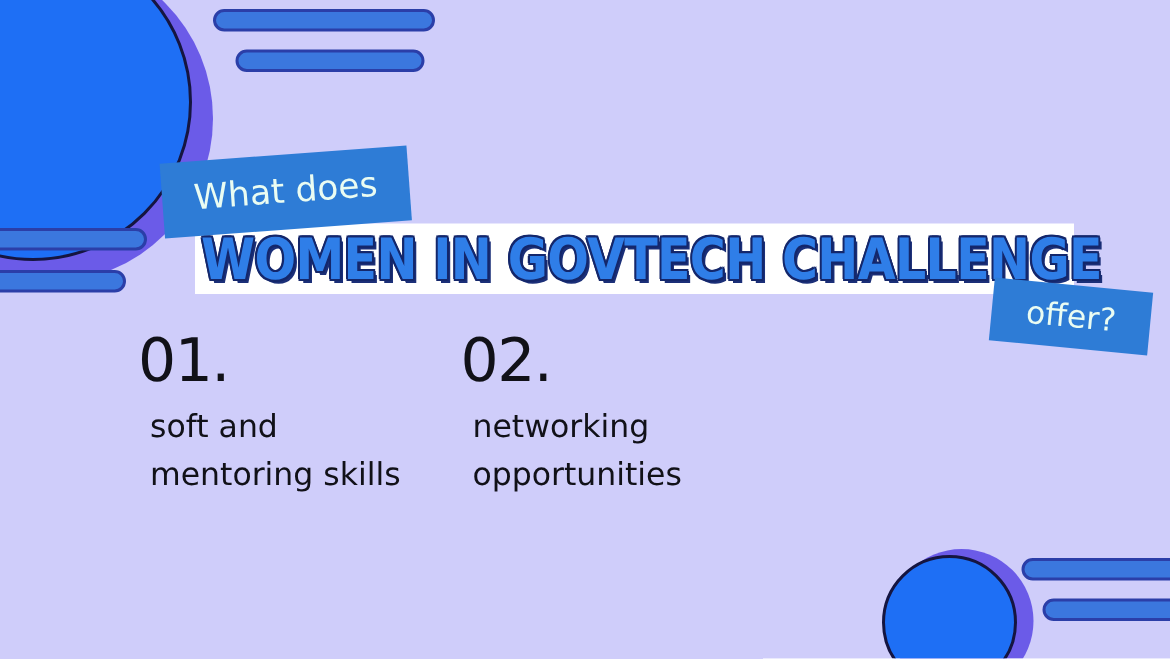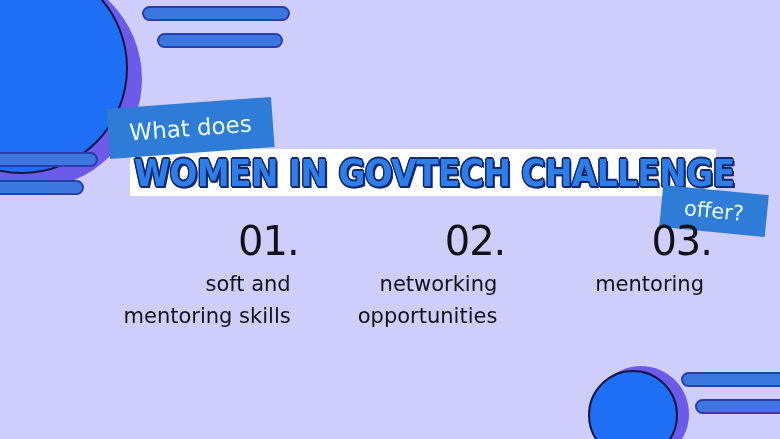--- a/index.html
+++ b/index.html
@@ -123,21 +123,21 @@
   #columns {
     position: absolute;
     left: 92px;
     top: 218px;
     width: 620px;
     display: flex;
     align-items: flex-start;
   }
   .col {
     width: 215px;
-    text-align: right;
+    text-align: left;
     color: #111118;
   }
   .col-num {
     font-family: "DejaVu Sans", sans-serif;
     font-size: 40px;
     line-height: 46px;
     letter-spacing: -1px;
     font-weight: 400;
   }
   .col-text {
@@ -182,20 +182,16 @@
     <div class="col">
       <div class="col-num">01.</div>
       <div class="col-text">soft and mentoring skills</div>
     </div>
 
     <div class="col">
       <div class="col-num">02.</div>
       <div class="col-text">networking opportunities</div>
     </div>
 
-    <div class="col">
-      <div class="col-num">03.</div>
-      <div class="col-text">mentoring</div>
-    </div>
 
   </div>
 
 </div>
 
 </body></html>

